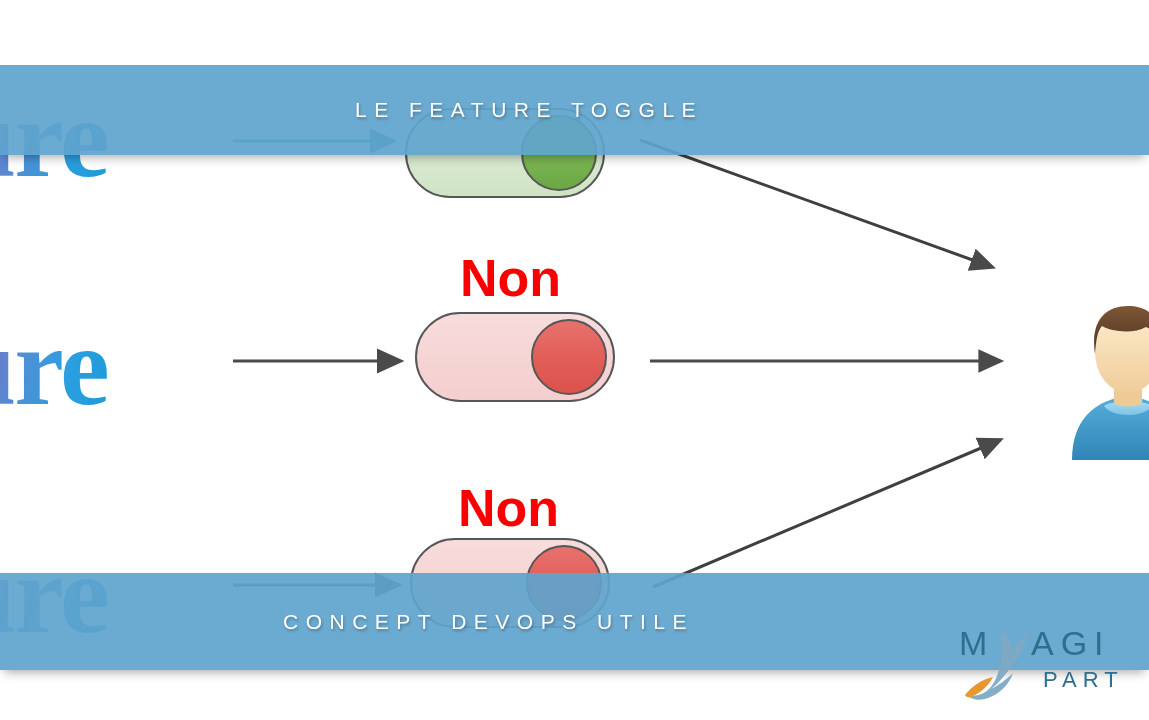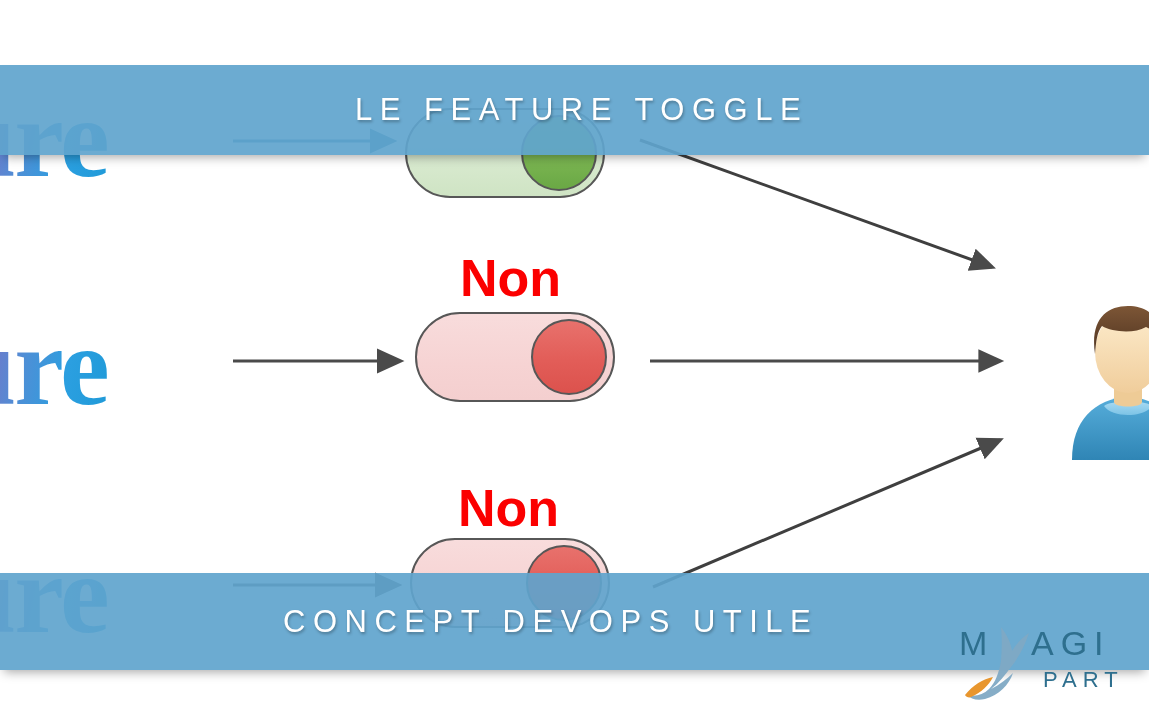--- a/index.html
+++ b/index.html
@@ -115,21 +115,21 @@
     box-shadow: 0 6px 10px -4px rgba(0,0,0,0.35);
     display: flex;
     align-items: center;
   }
   .banner-top { top: 65px; height: 90px; }
   .banner-bottom { top: 573px; height: 97px; }
   .banner-title {
     color: #ffffff;
     font-family: "Liberation Sans", sans-serif;
     font-weight: 400;
-    font-size: 31px;
+    font-size: 21px;
     letter-spacing: 7.5px;
     white-space: nowrap;
     text-shadow: 1px 2px 3px rgba(0,0,0,0.30);
   }
   .banner-top .banner-title { margin-left: 355px; }
   .banner-bottom .banner-title { margin-left: 283px; }
 
   
   .logo {
     position: absolute;

